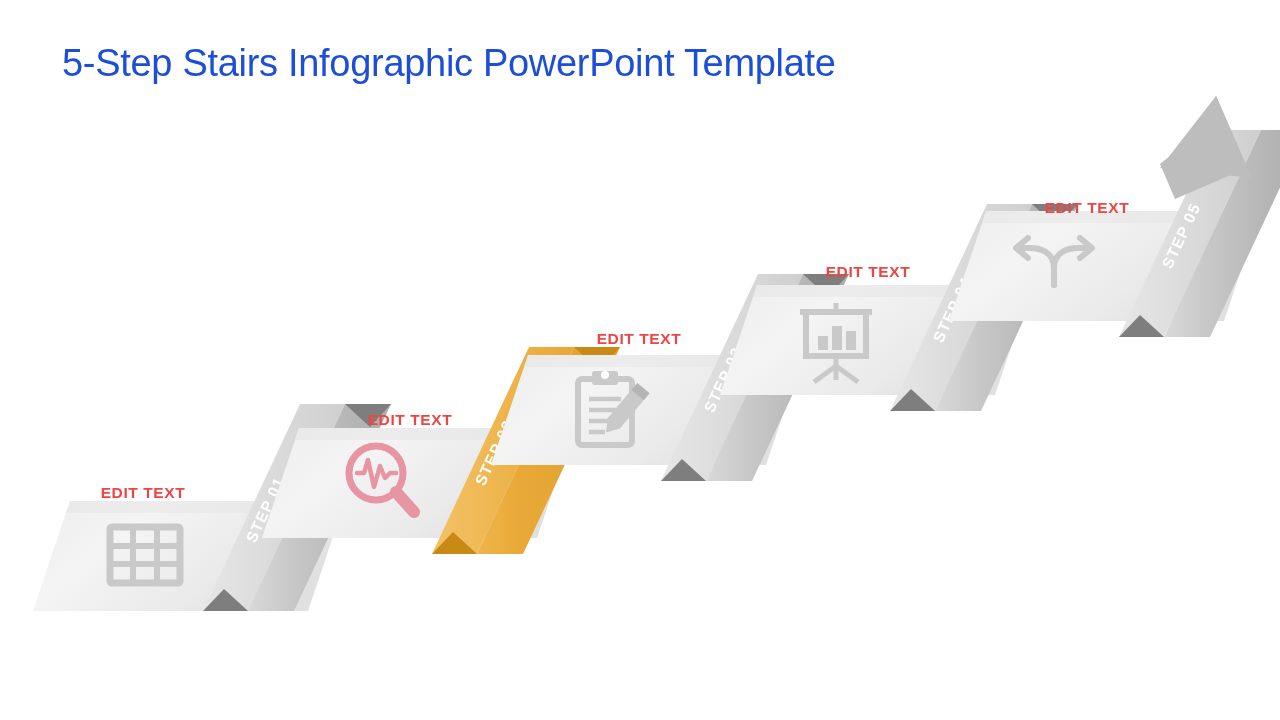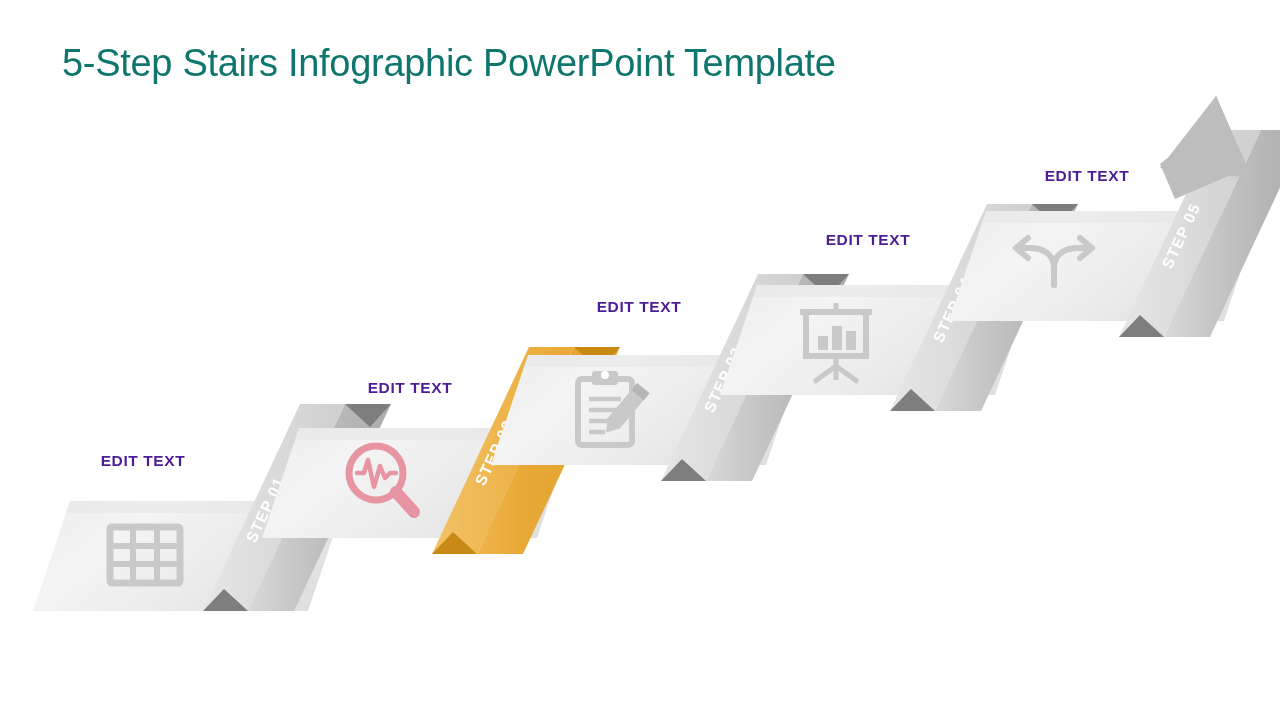--- a/index.html
+++ b/index.html
@@ -4,28 +4,29 @@
 <style>
   html,body{margin:0;padding:0;}
   body{
     width:1280px;height:720px;background:#ffffff;
     font-family:"Liberation Sans",sans-serif;
     overflow:hidden;position:relative;
   }
   #stage{position:absolute;left:0;top:0;width:1280px;height:720px;}
   #title{
     position:absolute;left:62px;top:42px;
-    font-size:38px;font-weight:400;color:#0f766e;
+    font-size:38px;font-weight:400;color:#1d4ed8;
     letter-spacing:-0.3px;white-space:nowrap;
     font-family:"Liberation Sans",sans-serif;
   }
   .edit-label{
     position:absolute;font-size:15.5px;font-weight:bold;
-    color:#4c1d95;letter-spacing:0.6px;white-space:nowrap;
+    color:#ef4444;letter-spacing:0.6px;white-space:nowrap;
     transform:translateX(-50%);
+    margin-top:32px;
   }
   svg.infographic{position:absolute;left:0;top:0;width:1280px;height:720px;}
 </style>
 </head>
 <body>
 
 <div id="stage">
 
   <div id="title">5-Step Stairs Infographic PowerPoint Template</div>
 

